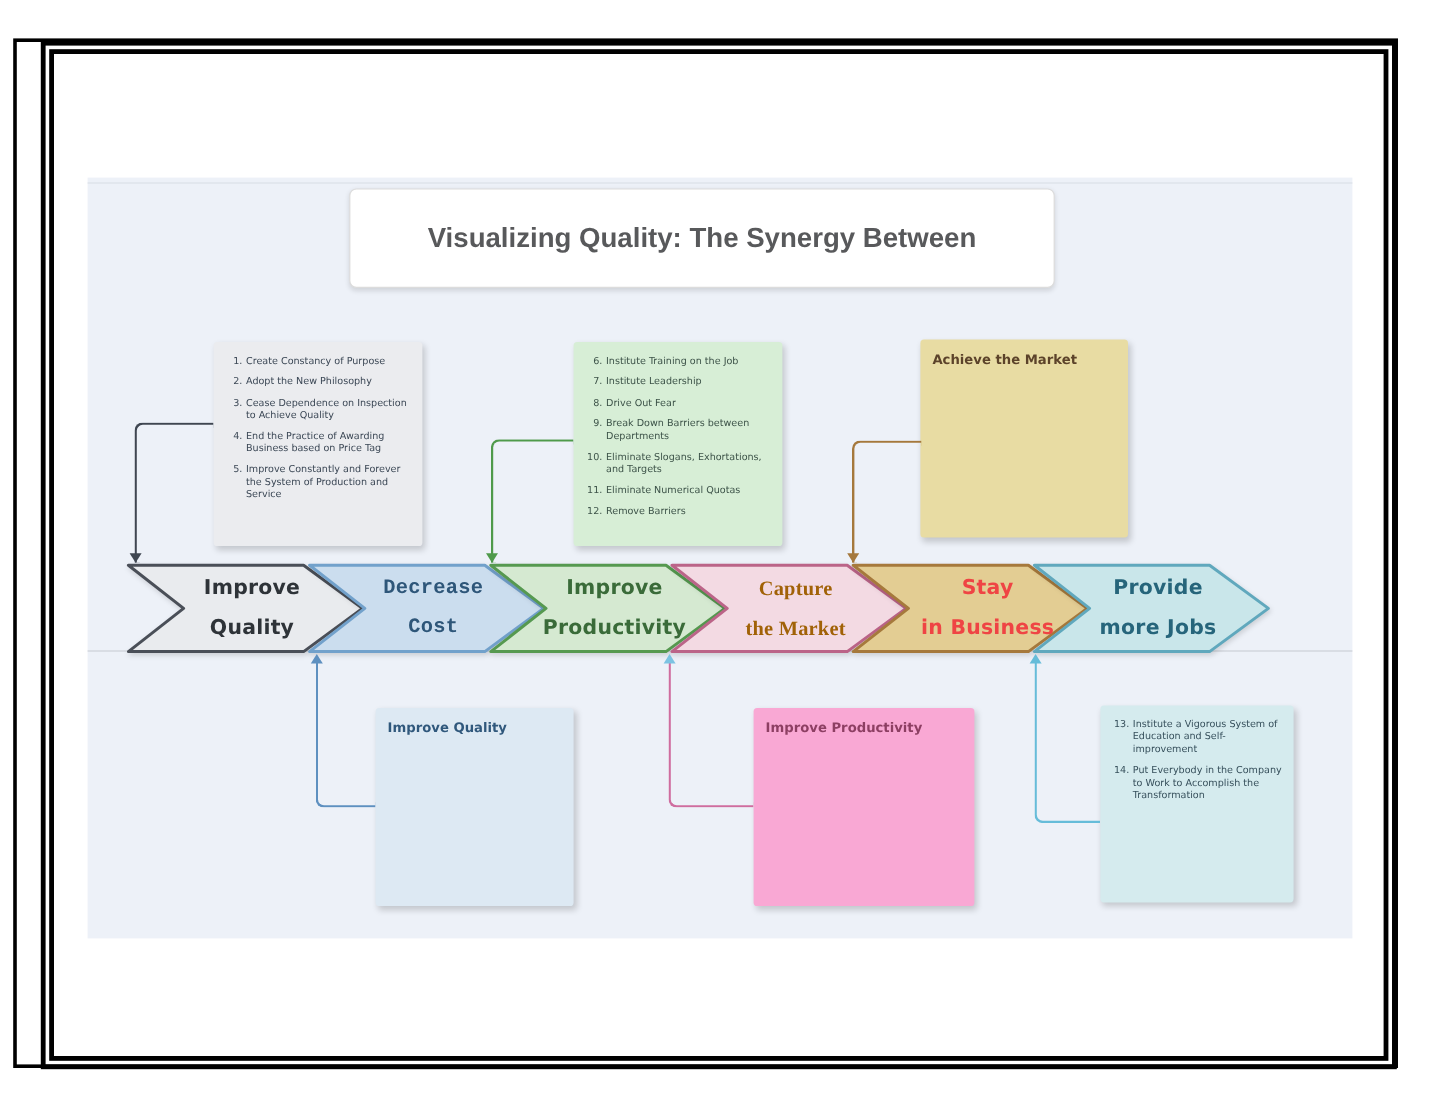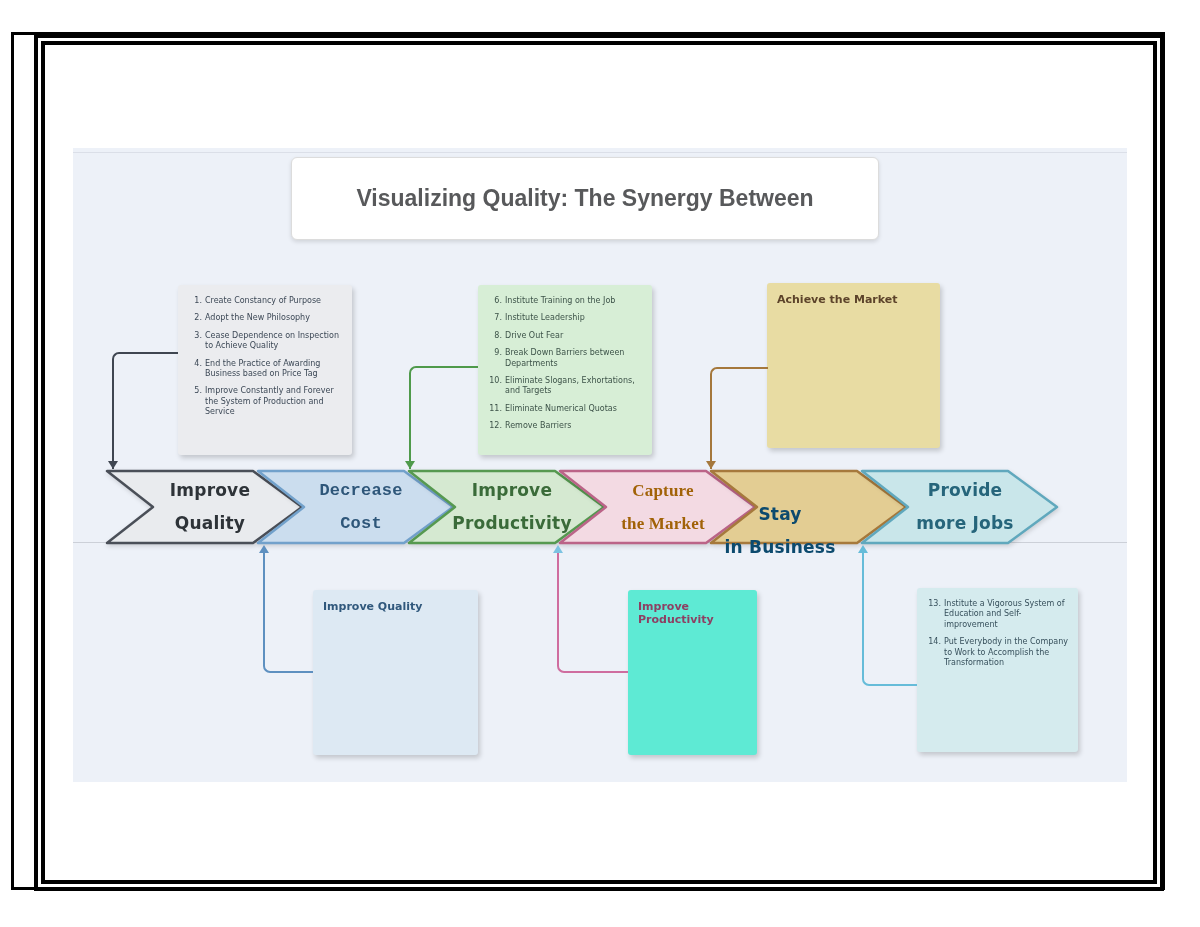--- a/index.html
+++ b/index.html
@@ -106,21 +106,21 @@
   <span>Cost</span>
 </div>
 <div class="chev-label" style="left: 437px; color: rgb(58, 107, 57);">
   <span>Improve</span>
   <span>Productivity</span>
 </div>
 <div class="chev-label" style="left: 588px; color: #a16207; font-family: Liberation Serif, serif;">
   <span>Capture</span>
   <span>the Market</span>
 </div>
-<div class="chev-label" style="left: 705px; color: #0c4a6e; margin-top: 24px;">
+<div class="chev-label" style="left: 748px; color: #ef4444;">
   <span>Stay</span>
   <span>in Business</span>
 </div>
 <div class="chev-label" style="left: 890px; color: rgb(38, 101, 123);">
   <span>Provide</span>
   <span>more Jobs</span>
 </div>
 
 <div class="note" style="left: 178px; top: 285px; width: 174px; height: 170px; background: rgb(235, 236, 239); color: rgb(60, 72, 86);">
   <div class="note-list">
@@ -181,21 +181,21 @@
 </div>
 
 <div class="note" style="left: 767px; top: 283px; width: 173px; height: 165px; background: rgb(232, 220, 163);">
   <div class="note-title" style="color: rgb(92, 67, 42);">Achieve the Market</div>
 </div>
 
 <div class="note" style="left: 313px; top: 590px; width: 165px; height: 165px; background: rgb(221, 233, 243);">
   <div class="note-title" style="color: rgb(48, 88, 124);">Improve Quality</div>
 </div>
 
-<div class="note" style="left: 628px; top: 590px; width: 129px; height: 165px; background: #5eead4;">
+<div class="note" style="left: 628px; top: 590px; width: 184px; height: 165px; background: #f9a8d4;">
   <div class="note-title" style="color: rgb(141, 63, 99);">Improve Productivity</div>
 </div>
 
 <div class="note" style="left: 917px; top: 588px; width: 161px; height: 164px; background: rgb(213, 235, 238); color: rgb(55, 80, 92);">
   <div class="note-list">
     <div class="note-item">
       <span class="note-num">13.</span>
       <span class="note-text">Institute a Vigorous System of Education and Self-improvement</span>
       </div>
     <div class="note-item">

